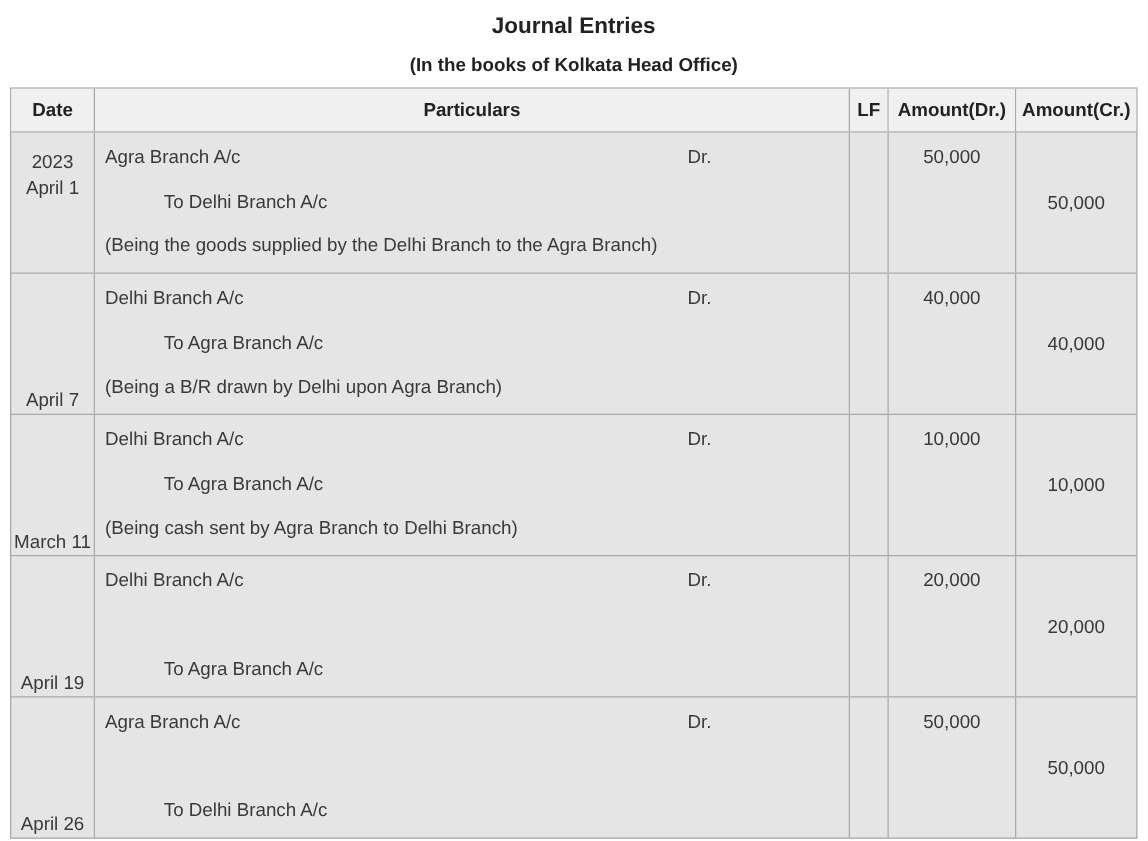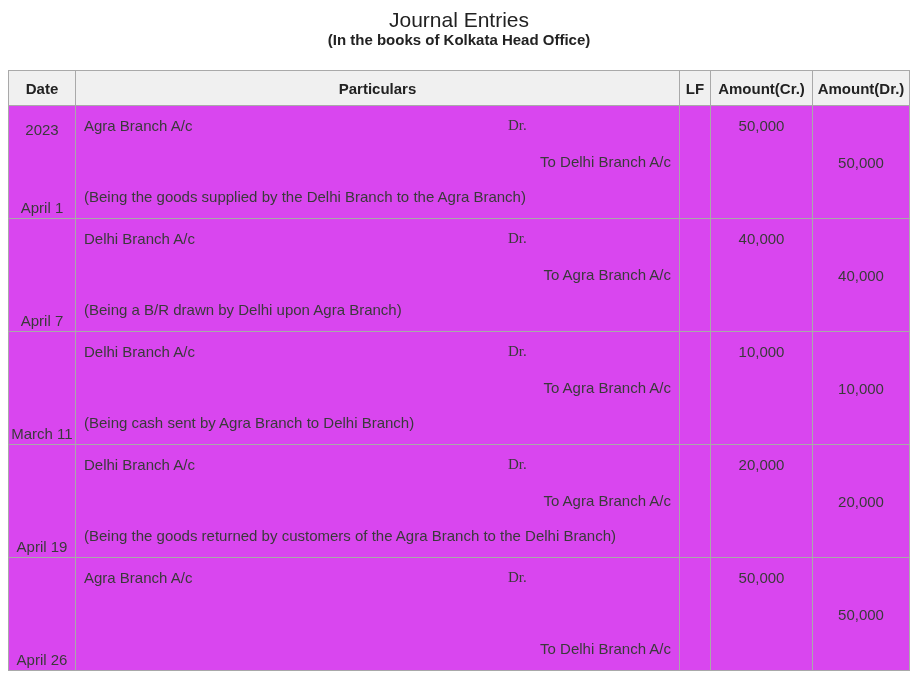--- a/index.html
+++ b/index.html
@@ -10,40 +10,40 @@
     height: 673px;
     font-family: "Liberation Sans", sans-serif;
     color: var(--text, #3a3a3a);
     position: relative;
   }
   .titles {
     padding-top: 11px;
     text-align: center;
   }
   .title {
-    font-size: 21px;
-    font-weight: normal;
+    font-size: 18px;
+    font-weight: bold;
     line-height: 18px;
     color: var(--title-text, #222222);
   }
   .subtitle {
     font-size: 15px;
     font-weight: bold;
     line-height: 18px;
-    margin-top: 2px;
+    margin-top: 15px;
     color: var(--title-text, #222222);
   }
   .journal {
     position: absolute;
     left: 8px;
     top: 70px;
     width: 902px;
     border: 1px solid var(--border, #a9a9a9);
     box-sizing: border-box;
-    background: #d946ef;
+    background: #e5e5e5;
   }
   .t-row {
     display: grid;
     grid-template-columns: 67px 604px 31px 102px 1fr;
     border-bottom: 1px solid var(--border, #a9a9a9);
   }
   .t-body .t-row:last-child { border-bottom: none; }
   .cell {
     border-right: 1px solid var(--border, #a9a9a9);
     box-sizing: border-box;
@@ -63,39 +63,38 @@
   .entry-row { height: 112px; }
   .date-cell {
     display: flex;
     flex-direction: column;
     align-items: center;
     justify-content: flex-end;
     line-height: 21px;
     text-align: center;
   }
   .date-cell.date-top {
-    justify-content: space-between;
+    justify-content: flex-start;
     padding-top: 13px;
   }
   .particulars-cell {
     position: relative;
     display: flex;
     flex-direction: column;
     justify-content: space-between;
     padding: 9px 8px 11px 8px;
     line-height: 21px;
   }
   .debit-line { position: relative; }
   .dr-label {
     position: absolute;
-    left: 424px;
+    left: 466px;
     top: 0;
-    font-family: Liberation Serif, serif;
-  }
-  .credit-line { padding-left: 47px; text-align: right; }
+  }
+  .credit-line { padding-left: 47px; }
   .amt-dr {
     text-align: center;
     padding-top: 9px;
     line-height: 21px;
   }
   .amt-cr {
     display: flex;
     align-items: center;
     justify-content: center;
     line-height: 21px;
@@ -107,22 +106,22 @@
 <div class="titles">
   <div class="title">Journal Entries</div>
   <div class="subtitle">(In the books of Kolkata Head Office)</div>
 </div>
 
 <div class="journal">
   <div class="t-row t-header">
     <div class="cell h-cell">Date</div>
     <div class="cell h-cell">Particulars</div>
     <div class="cell h-cell">LF</div>
+    <div class="cell h-cell">Amount(Dr.)</div>
     <div class="cell h-cell">Amount(Cr.)</div>
-    <div class="cell h-cell">Amount(Dr.)</div>
   </div>
   <div class="t-body">
   <div class="t-row entry-row">
     <div class="cell date-cell date-top">
           <span class="date-line">2023</span>
           <span class="date-line">April 1</span>
         </div>
     <div class="cell particulars-cell">
       <div class="debit-line">
         <span>Agra Branch A/c</span>
@@ -173,21 +172,20 @@
   <div class="t-row entry-row">
     <div class="cell date-cell">
           <span class="date-line">April 19</span>
         </div>
     <div class="cell particulars-cell">
       <div class="debit-line">
         <span>Delhi Branch A/c</span>
         <span class="dr-label">Dr.</span>
       </div>
       <div class="credit-line">To Agra Branch A/c</div>
-      <div class="narration">(Being the goods returned by customers of the Agra Branch to the Delhi Branch)</div>
     </div>
     <div class="cell lf-cell"></div>
     <div class="cell amt-dr">20,000</div>
     <div class="cell amt-cr">20,000</div>
   </div>
 
   <div class="t-row entry-row">
     <div class="cell date-cell">
           <span class="date-line">April 26</span>
         </div>

